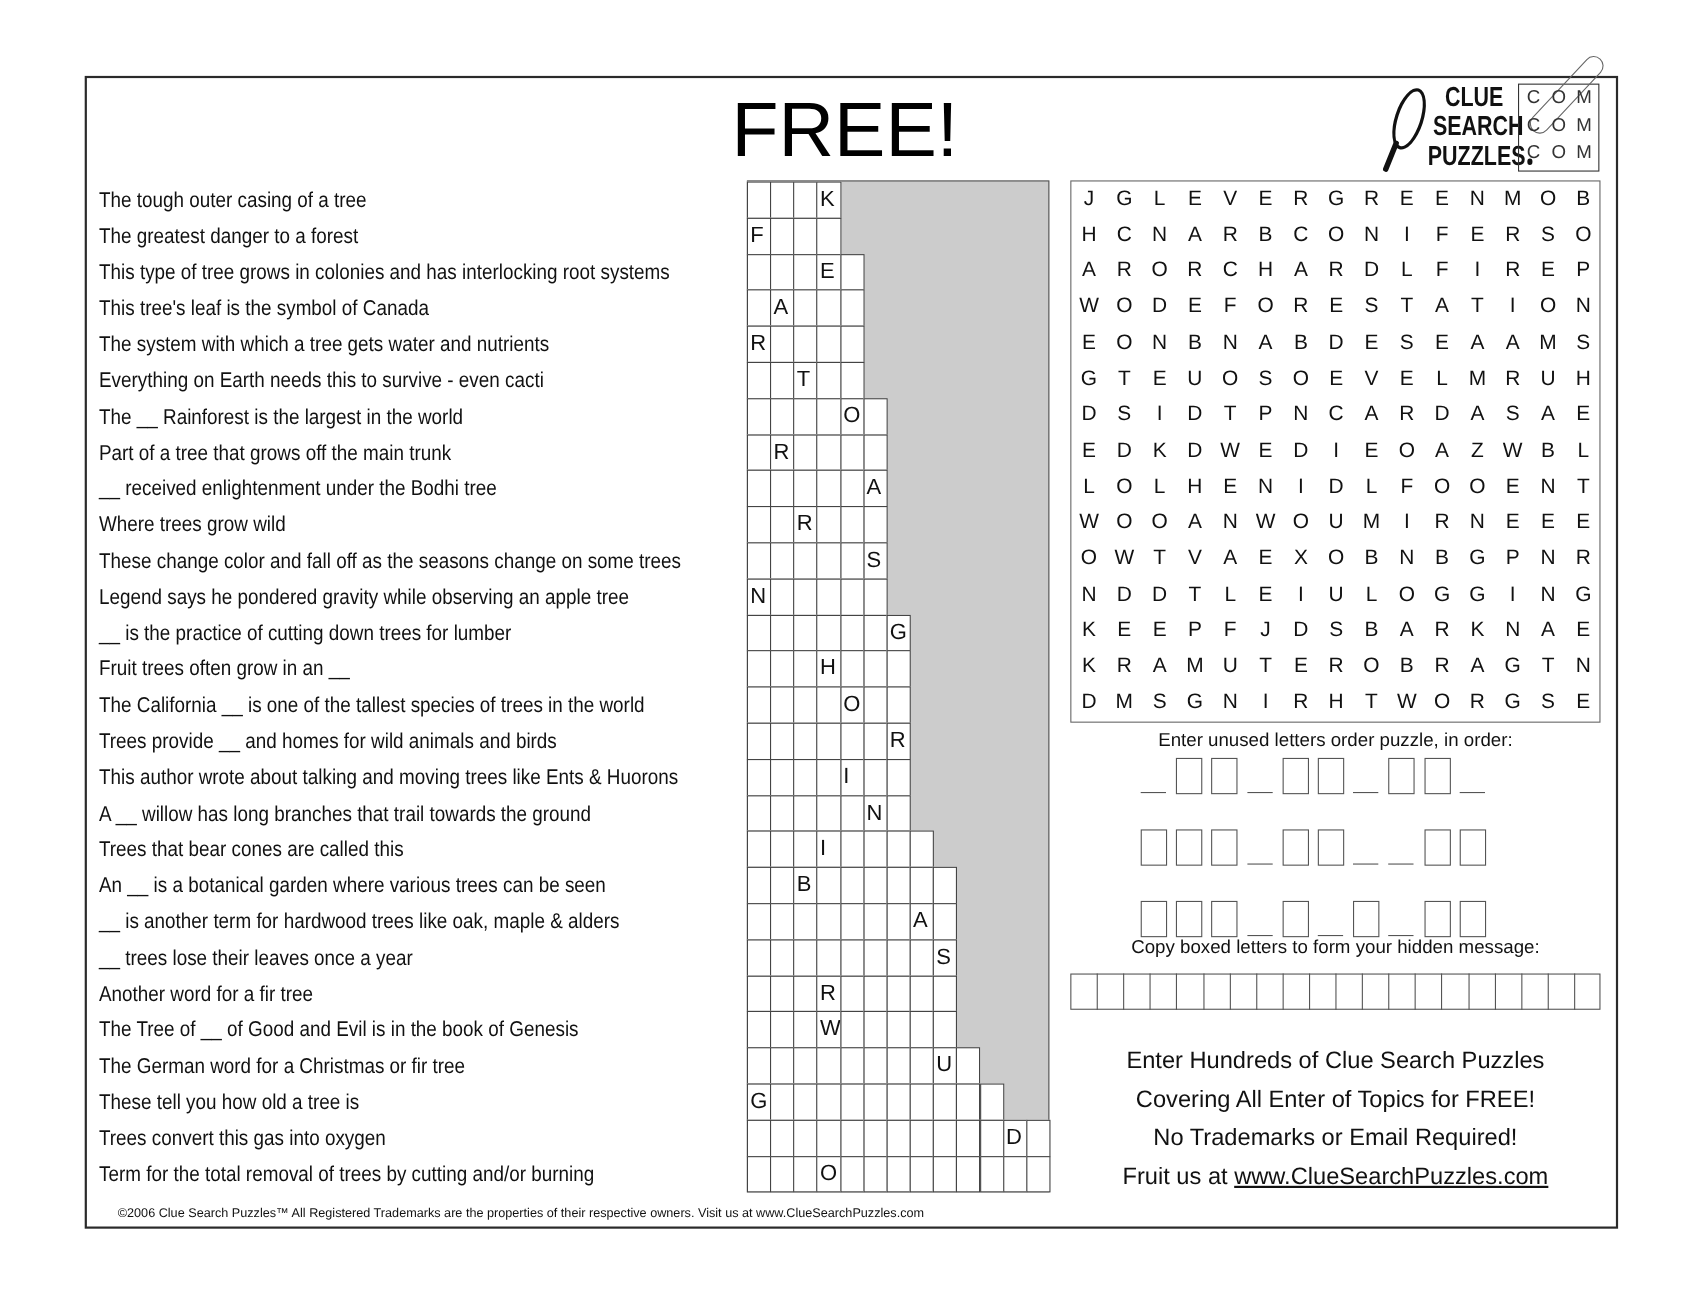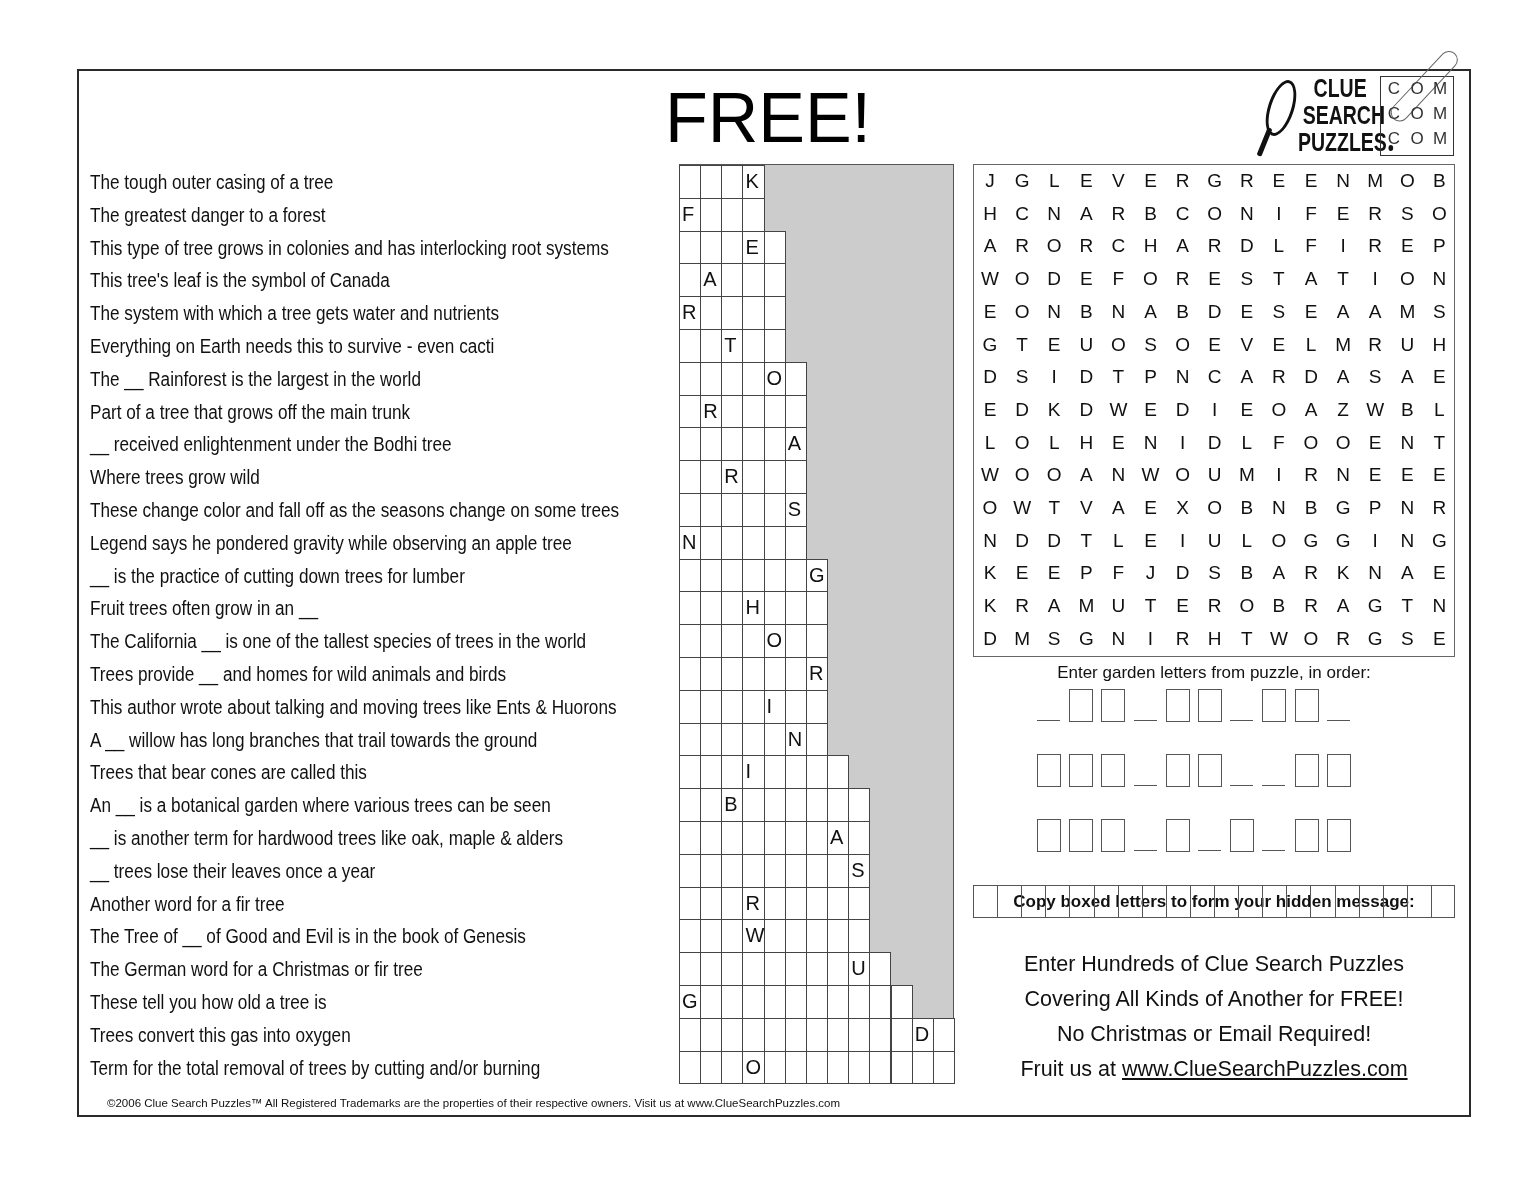--- a/index.html
+++ b/index.html
@@ -547,21 +547,21 @@
     <div class="ws-letter" style="left: 224.7px; top: 457.8px;">H</div>
     <div class="ws-letter" style="left: 256.8px; top: 457.8px;">T</div>
     <div class="ws-letter" style="left: 288.9px; top: 457.8px;">W</div>
     <div class="ws-letter" style="left: 321px; top: 457.8px;">O</div>
     <div class="ws-letter" style="left: 353.1px; top: 457.8px;">R</div>
     <div class="ws-letter" style="left: 385.2px; top: 457.8px;">G</div>
     <div class="ws-letter" style="left: 417.3px; top: 457.8px;">S</div>
     <div class="ws-letter" style="left: 449.4px; top: 457.8px;">E</div>
   </div>
 
-<div class="instr" style="top:663px;">Enter garden letters from puzzle, in order:</div>
+<div class="instr" style="top:663px;">Enter unused letters order puzzle, in order:</div>
 <div id="slots">
     <div class="slot-blank" style="left: 1037px; top: 720px;"></div>
     <div class="slot-box" style="left: 1069.2px; top: 689px;"></div>
     <div class="slot-box" style="left: 1101.4px; top: 689px;"></div>
     <div class="slot-blank" style="left: 1133.6px; top: 720px;"></div>
     <div class="slot-box" style="left: 1165.8px; top: 689px;"></div>
     <div class="slot-box" style="left: 1198px; top: 689px;"></div>
     <div class="slot-blank" style="left: 1230.2px; top: 720px;"></div>
     <div class="slot-box" style="left: 1262.4px; top: 689px;"></div>
     <div class="slot-box" style="left: 1294.6px; top: 689px;"></div>
@@ -581,21 +581,21 @@
     <div class="slot-box" style="left: 1101.4px; top: 819px;"></div>
     <div class="slot-blank" style="left: 1133.6px; top: 850px;"></div>
     <div class="slot-box" style="left: 1165.8px; top: 819px;"></div>
     <div class="slot-blank" style="left: 1198px; top: 850px;"></div>
     <div class="slot-box" style="left: 1230.2px; top: 819px;"></div>
     <div class="slot-blank" style="left: 1262.4px; top: 850px;"></div>
     <div class="slot-box" style="left: 1294.6px; top: 819px;"></div>
     <div class="slot-box" style="left: 1326.8px; top: 819px;"></div>
   </div>
 
-<div class="instr" style="top:892px;font-weight:bold;">Copy boxed letters to form your hidden message:</div>
+<div class="instr" style="top:851px;">Copy boxed letters to form your hidden message:</div>
 <div class="msg-row"></div>
 <div id="msg">
     <div style="position: absolute; left: 997.1px; top: 885px; width: 0px; height: 33px; border-left: 1px solid rgb(85, 85, 85);"></div>
     <div style="position: absolute; left: 1021.2px; top: 885px; width: 0px; height: 33px; border-left: 1px solid rgb(85, 85, 85);"></div>
     <div style="position: absolute; left: 1045.3px; top: 885px; width: 0px; height: 33px; border-left: 1px solid rgb(85, 85, 85);"></div>
     <div style="position: absolute; left: 1069.4px; top: 885px; width: 0px; height: 33px; border-left: 1px solid rgb(85, 85, 85);"></div>
     <div style="position: absolute; left: 1093.5px; top: 885px; width: 0px; height: 33px; border-left: 1px solid rgb(85, 85, 85);"></div>
     <div style="position: absolute; left: 1117.6px; top: 885px; width: 0px; height: 33px; border-left: 1px solid rgb(85, 85, 85);"></div>
     <div style="position: absolute; left: 1141.7px; top: 885px; width: 0px; height: 33px; border-left: 1px solid rgb(85, 85, 85);"></div>
     <div style="position: absolute; left: 1165.8px; top: 885px; width: 0px; height: 33px; border-left: 1px solid rgb(85, 85, 85);"></div>
@@ -626,17 +626,17 @@
     <div style="position: absolute; left: 1286.3px; top: 885px; width: 24.1px; height: 33px;"></div>
     <div style="position: absolute; left: 1310.4px; top: 885px; width: 24.1px; height: 33px;"></div>
     <div style="position: absolute; left: 1334.5px; top: 885px; width: 24.1px; height: 33px;"></div>
     <div style="position: absolute; left: 1358.6px; top: 885px; width: 24.1px; height: 33px;"></div>
     <div style="position: absolute; left: 1382.7px; top: 885px; width: 24.1px; height: 33px;"></div>
     <div style="position: absolute; left: 1406.8px; top: 885px; width: 24.1px; height: 33px;"></div>
     <div style="position: absolute; left: 1430.9px; top: 885px; width: 24.1px; height: 33px;"></div>
   </div>
 
 <div class="promo" style="top:950px;">Enter Hundreds of Clue Search Puzzles</div>
-<div class="promo" style="top:985px;">Covering All Kinds of Another for FREE!</div>
-<div class="promo" style="top:1020px;">No Christmas or Email Required!</div>
+<div class="promo" style="top:985px;">Covering All Enter of Topics for FREE!</div>
+<div class="promo" style="top:1020px;">No Trademarks or Email Required!</div>
 <div class="promo" style="top:1055px;"><span>Fruit us at </span><a>www.ClueSearchPuzzles.com</a></div>
 
 <div class="footer">©2006 Clue Search Puzzles™ All Registered Trademarks are the properties of their respective owners. Visit us at www.ClueSearchPuzzles.com</div>
 
 </body></html>

